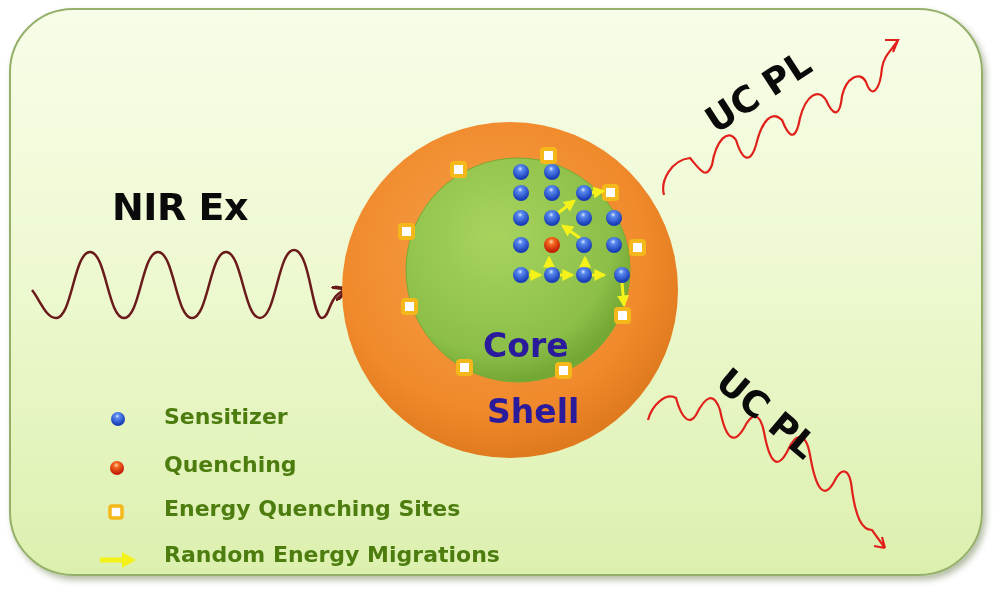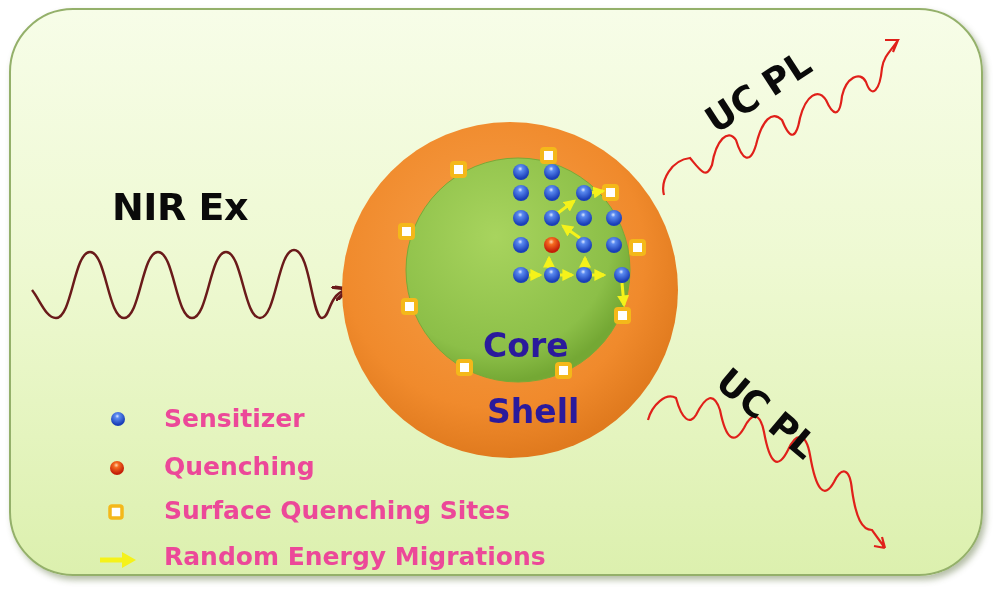--- a/index.html
+++ b/index.html
@@ -13,21 +13,21 @@
     box-sizing:border-box;
   }
   svg.diagram { position:absolute; left:0; top:0; width:1000px; height:590px; }
   .lbl { position:absolute; font-family:"DejaVu Sans", sans-serif; font-weight:bold; white-space:nowrap; }
   .nir { left:112px; top:185px; font-size:38px; color:#0a0a0a; letter-spacing:-0.5px; }
   .core { left:483px; top:326px; font-size:33px; color:#2a1a9c; }
   .shell { left:487px; top:392px; font-size:33px; color:#2a1a9c; }
   .ucpl1 { left:720px; top:100px; font-size:36px; color:#0a0a0a; transform:rotate(-33deg); transform-origin:left bottom; }
   .ucpl2 { left:735px; top:360px; font-size:36px; color:#0a0a0a; transform:rotate(40deg); transform-origin:left top; }
   .legend { position:absolute; left:100px; top:396px; }
-  .leg-text { position:absolute; left:64px; font-size:25px; font-weight:bold; color:#ec4899; white-space:nowrap; }
+  .leg-text { position:absolute; left:64px; font-size:22px; font-weight:bold; color:#4d7c0f; white-space:nowrap; }
 </style>
 </head>
 <body>
 
 <div class="panel"></div>
 
 <svg class="diagram" viewBox="0 0 1000 590">
   <defs>
     <radialGradient id="shellGrad" cx="45%" cy="40%" r="60%">
       <stop offset="0%" stop-color="#f7a04a"></stop>
@@ -126,15 +126,15 @@
 
 <div class="lbl nir">NIR Ex</div>
 <div class="lbl core">Core</div>
 <div class="lbl shell">Shell</div>
 <div class="lbl ucpl1">UC PL</div>
 <div class="lbl ucpl2">UC PL</div>
 
 <div class="legend">
   <div class="leg-text" style="top:8px;">Sensitizer</div>
   <div class="leg-text" style="top:56px;">Quenching</div>
-  <div class="leg-text" style="top:100px;">Surface Quenching Sites</div>
+  <div class="leg-text" style="top:100px;">Energy Quenching Sites</div>
   <div class="leg-text" style="top:146px;text-align:right;">Random Energy Migrations</div>
 </div>
 
 </body></html>

